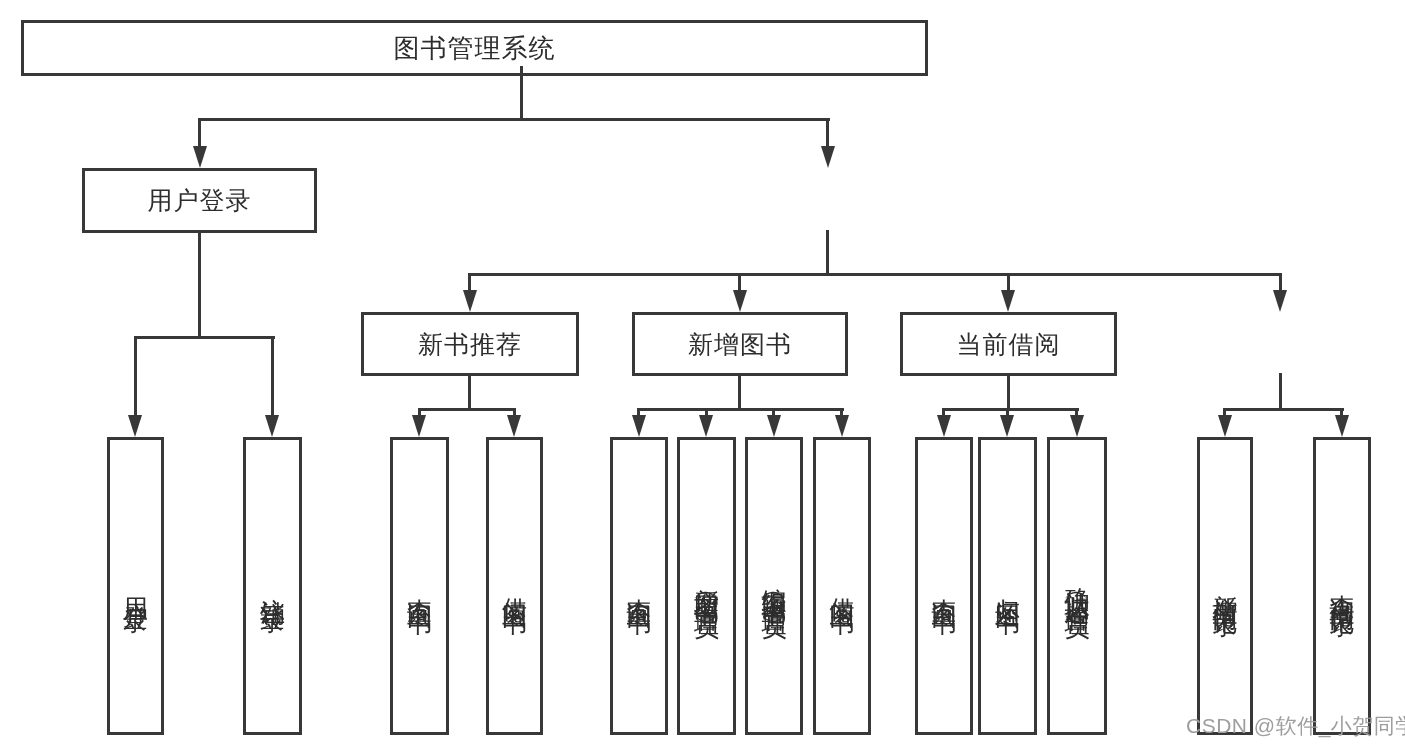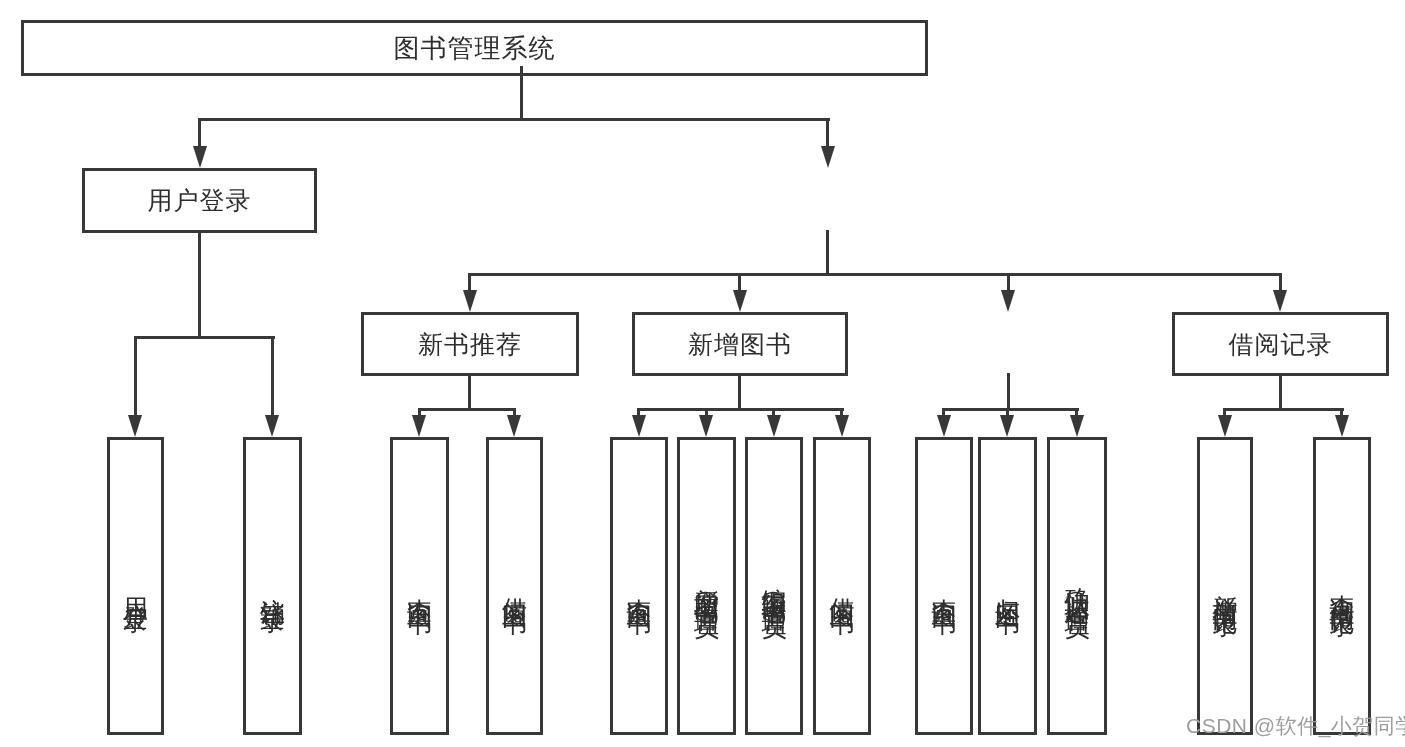--- a/index.html
+++ b/index.html
@@ -105,22 +105,22 @@
   <div class="arrow" style="left:1001px; top:290px;"></div>
   <div class="vline" style="left:1279px; top:273px; height:20px;"></div>
   <div class="arrow" style="left:1273px; top:290px;"></div>
 
   <div class="node" style="left:361px; top:312px; width:218px; height:64px;">
     <span>新书推荐</span>
   </div>
   <div class="node" style="left:632px; top:312px; width:216px; height:64px;">
     <span>新增图书</span>
   </div>
-  <div class="node" style="left:1172px; top:312px; width:217px; height:64px;">
-    <span>借阅记录</span>
+  <div class="node" style="left:900px; top:312px; width:217px; height:64px;">
+    <span>当前借阅</span>
   </div>
 
   <div class="vline" style="left:468px; top:373px; height:37px;"></div>
   <div class="hline" style="left:418px; top:408px; width:98px;"></div>
   <div class="vline" style="left:418px; top:408px; height:10px;"></div>
   <div class="arrow" style="left:412px; top:415px;"></div>
   <div class="vline" style="left:513px; top:408px; height:10px;"></div>
   <div class="arrow" style="left:507px; top:415px;"></div>
 
   <div class="vline" style="left:738px; top:373px; height:37px;"></div>

